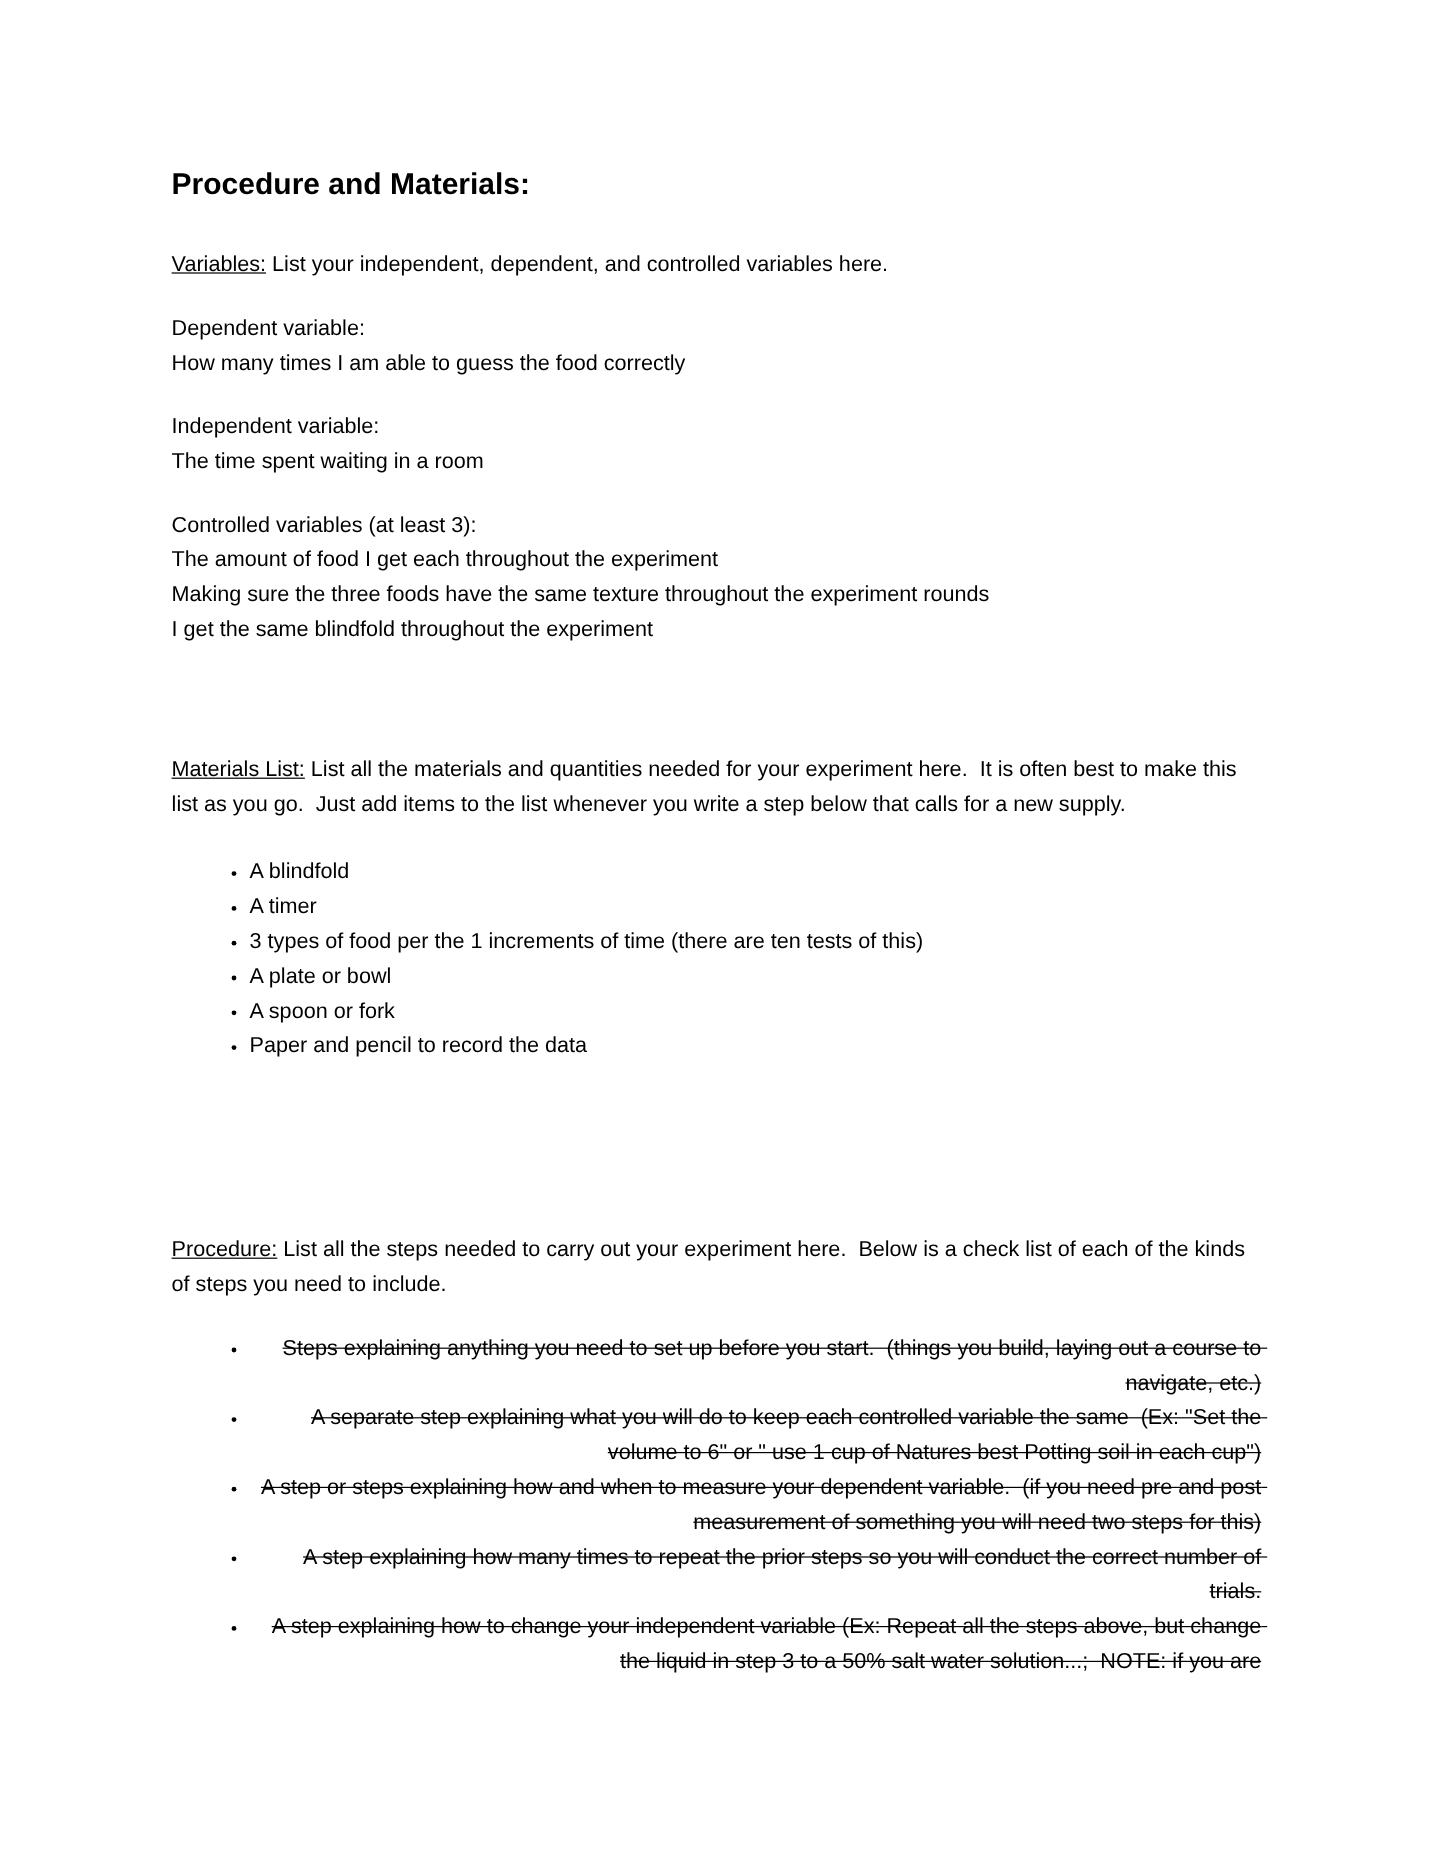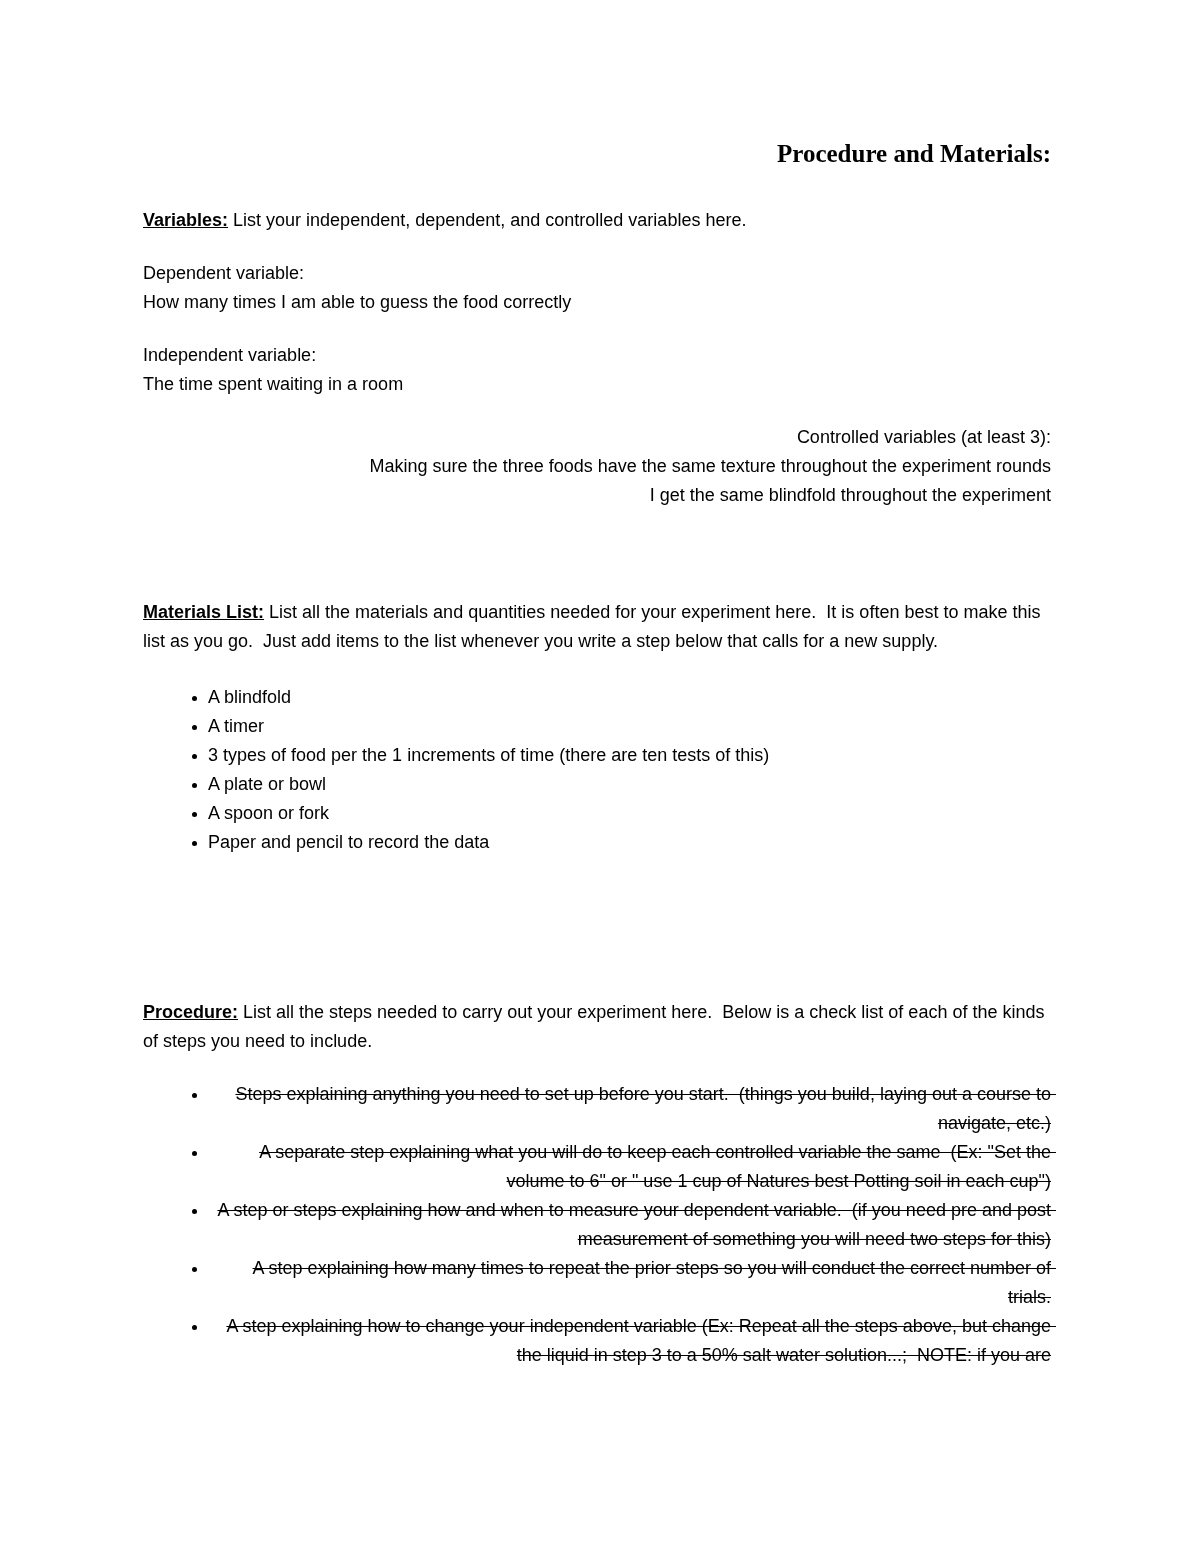--- a/index.html
+++ b/index.html
@@ -21,36 +21,35 @@
     width: 1200px;
     height: 1553px;
     padding: 138px 149px 0 143px;
     background: #ffffff;
   }
   .doc-title {
     margin: 0 0 36px 0;
     font-size: 25px;
     font-weight: bold;
     line-height: 32px;
-    text-align: right;
+    text-align: left;
     white-space: pre-wrap;
-    font-family: Liberation Serif, serif;
   }
   p {
     margin: 0;
     white-space: pre-wrap;
   }
   .section-label {
-    font-weight: bold;
+    font-weight: normal;
     text-decoration: underline;
     margin-top: 10px;
   }
   .lead-para { margin-bottom: 24px; }
   .vgroup { margin-bottom: 24px; }
-  .vgroup-last { margin-bottom: 0; text-align: right; }
+  .vgroup-last { margin-bottom: 0; }
   .materials-lead { margin-top: 88px; }
   ul {
     margin: 0;
     padding: 0 0 0 65px;
     list-style-type: disc;
   }
   ul.materials-list { margin-top: 27px; }
   li {
     margin: 0;
     padding: 0;
@@ -76,20 +75,21 @@
     <p>How many times I am able to guess the food correctly</p>
   </div>
 
   <div class="vgroup">
     <p>Independent variable:</p>
     <p>The time spent waiting in a room</p>
   </div>
 
   <div class="vgroup vgroup-last">
     <p>Controlled variables (at least 3):</p>
+    <p>The amount of food I get each throughout the experiment</p>
     <p>Making sure the three foods have the same texture throughout the experiment rounds</p>
     <p>I get the same blindfold throughout the experiment</p>
   </div>
 
   <p class="lead-para materials-lead"><span class="section-label">Materials List:</span><span> List all the materials and quantities needed for your experiment here.  It is often best to make this list as you go.  Just add items to the list whenever you write a step below that calls for a new supply.</span></p>
 
   <ul class="materials-list">
     <li><span>A blindfold</span></li>
     <li><span>A timer</span></li>
     <li><span>3 types of food per the 1 increments of time (there are ten tests of this)</span></li>

